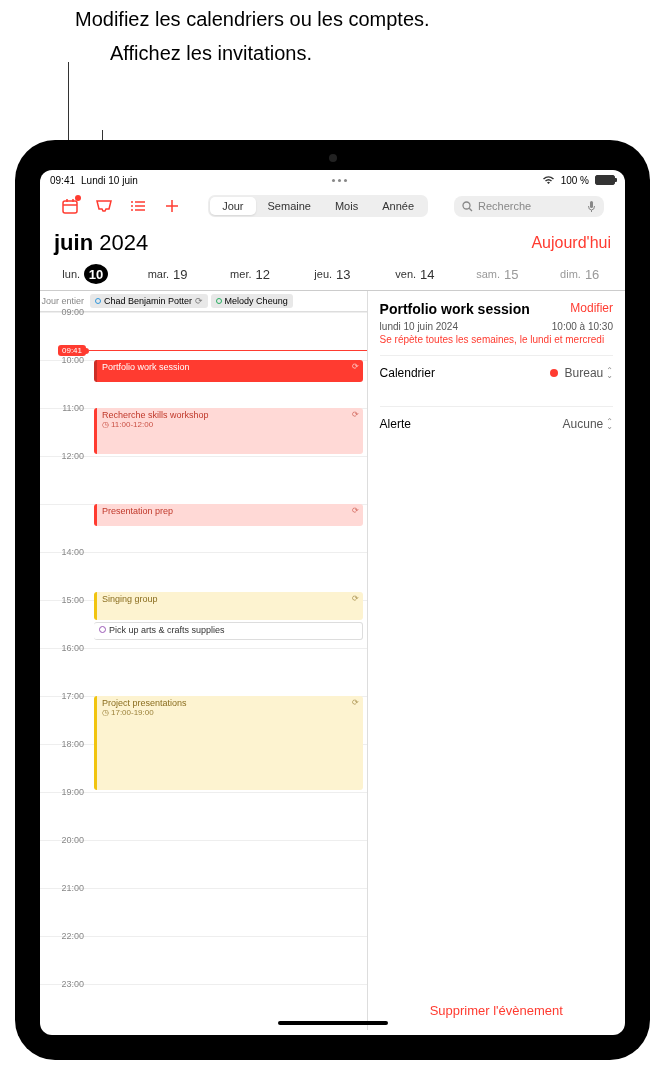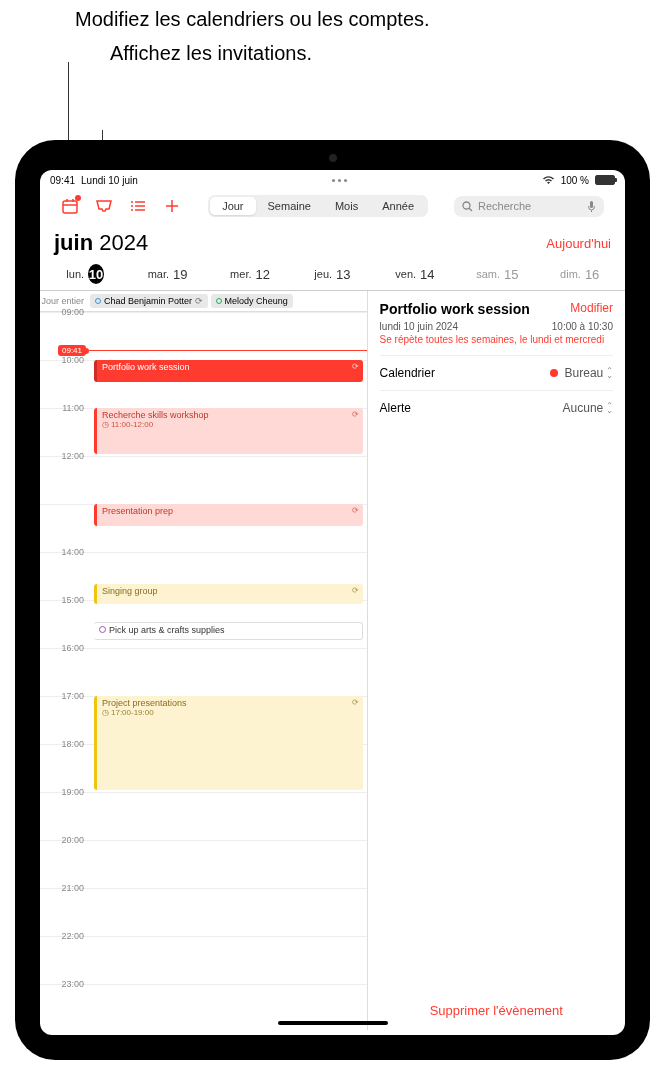--- a/index.html
+++ b/index.html
@@ -31,27 +31,27 @@
 .badge-dot { position: absolute; width: 6px; height: 6px; background: #ff3b30; border-radius: 50%; top: -2px; right: -2px; }
 .seg { display: flex; background: #eee; border-radius: 7px; padding: 2px; margin-left: auto; }
 .seg-item { padding: 3px 12px; font-size: 11px; border-radius: 5px; color: #333; }
 .seg-item.active { background: #fff; box-shadow: 0 1px 2px rgba(0,0,0,0.1); font-weight: 500; }
 .search { display: flex; align-items: center; background: #eee; border-radius: 8px; padding: 4px 8px; margin-left: 10px; width: 150px; gap: 5px; }
 .search span { font-size: 11px; color: #888; flex: 1; }
 
 .header { display: flex; align-items: center; justify-content: space-between; padding: 8px 14px; }
 .month { font-size: 22px; font-weight: 400; }
 .month strong { font-weight: 700; }
-.today { color: #ff3b30; font-size: 13px; }
+.today { color: #ff3b30; font-size: 16px; }
 
 .weekbar { display: flex; padding: 0 4px 6px; border-bottom: 1px solid #ccc; }
 .day { flex: 1; text-align: right; font-size: 11px; color: #333; display: flex; align-items: center; justify-content: center; gap: 4px; }
 .day.dim { color: #999; }
 .day-num { font-size: 13px; }
-.day.sel .day-num { background: #000000; color: #fff; border-radius: 50%; width: 16px; height: 20px; display: inline-flex; align-items: center; justify-content: center; font-weight: 600; }
+.day.sel .day-num { background: #000000; color: #fff; border-radius: 50%; width: 24px; height: 20px; display: inline-flex; align-items: center; justify-content: center; font-weight: 600; }
 
 .main { display: flex; height: calc(100% - 126px); }
 .left { width: 56%; border-right: 1px solid #ddd; overflow: hidden; position: relative; }
 .right { width: 44%; padding: 10px 12px; position: relative; }
 
 .allday { display: flex; align-items: center; border-bottom: 1px solid #ddd; font-size: 10px; padding: 3px 0; }
 .allday-lbl { width: 50px; text-align: right; padding-right: 6px; color: #888; font-size: 9px; }
 .chip { background: #e8e8e8; border-radius: 3px; padding: 2px 5px; margin-right: 3px; display: flex; align-items: center; gap: 3px; font-size: 9px; }
 .chip-dot { width: 6px; height: 6px; border: 1.5px solid; border-radius: 50%; }
 
@@ -281,21 +281,21 @@
             <div>Recherche skills workshop</div>
             <div class="ev-sub">
                 <span>◷</span>
                 <span>11:00-12:00</span>
               </div>
             <span class="repeat-icon">⟳</span>
           </div>
           <div class="event ev-red-light" style="top:192px;height:22px">
             <span>Presentation prep</span><span class="repeat-icon">⟳</span>
           </div>
-          <div class="event ev-yellow" style="top:272px;height:20px">
+          <div class="event ev-yellow" style="top:280px;height:28px">
             <span>Singing group</span><span class="repeat-icon">⟳</span>
           </div>
           <div class="event ev-white" style="top:310px;height:18px;border-left:none">
             <span class="ring"></span><span>Pick up arts &amp; crafts supplies</span>
           </div>
           <div class="event ev-yellow" style="top:384px;height:94px">
             <div>Project presentations</div>
             <div class="ev-sub">
                 <span>◷</span>
                 <span>17:00-19:00</span>
@@ -317,21 +317,21 @@
         <div class="detail-repeat">Se répète toutes les semaines, le lundi et mercredi</div>
 
         <div class="detail-row">
           <span>Calendrier</span>
           <span class="row-val">
               <span class="cal-dot"></span>
               <span>Bureau</span>
               <span class="chev">⌃<br>⌄</span>
             </span>
         </div>
-        <div class="detail-row" style="margin-top:0;border-top:1px solid #eee">
+        <div class="detail-row" style="margin-top:16px;border-top:1px solid #eee">
           <span>Alerte</span>
           <span class="row-val">
               <span>Aucune</span>
               <span class="chev">⌃<br>⌄</span>
             </span>
         </div>
 
         <div class="delete">Supprimer l'évènement</div>
       </div>
     </div>

